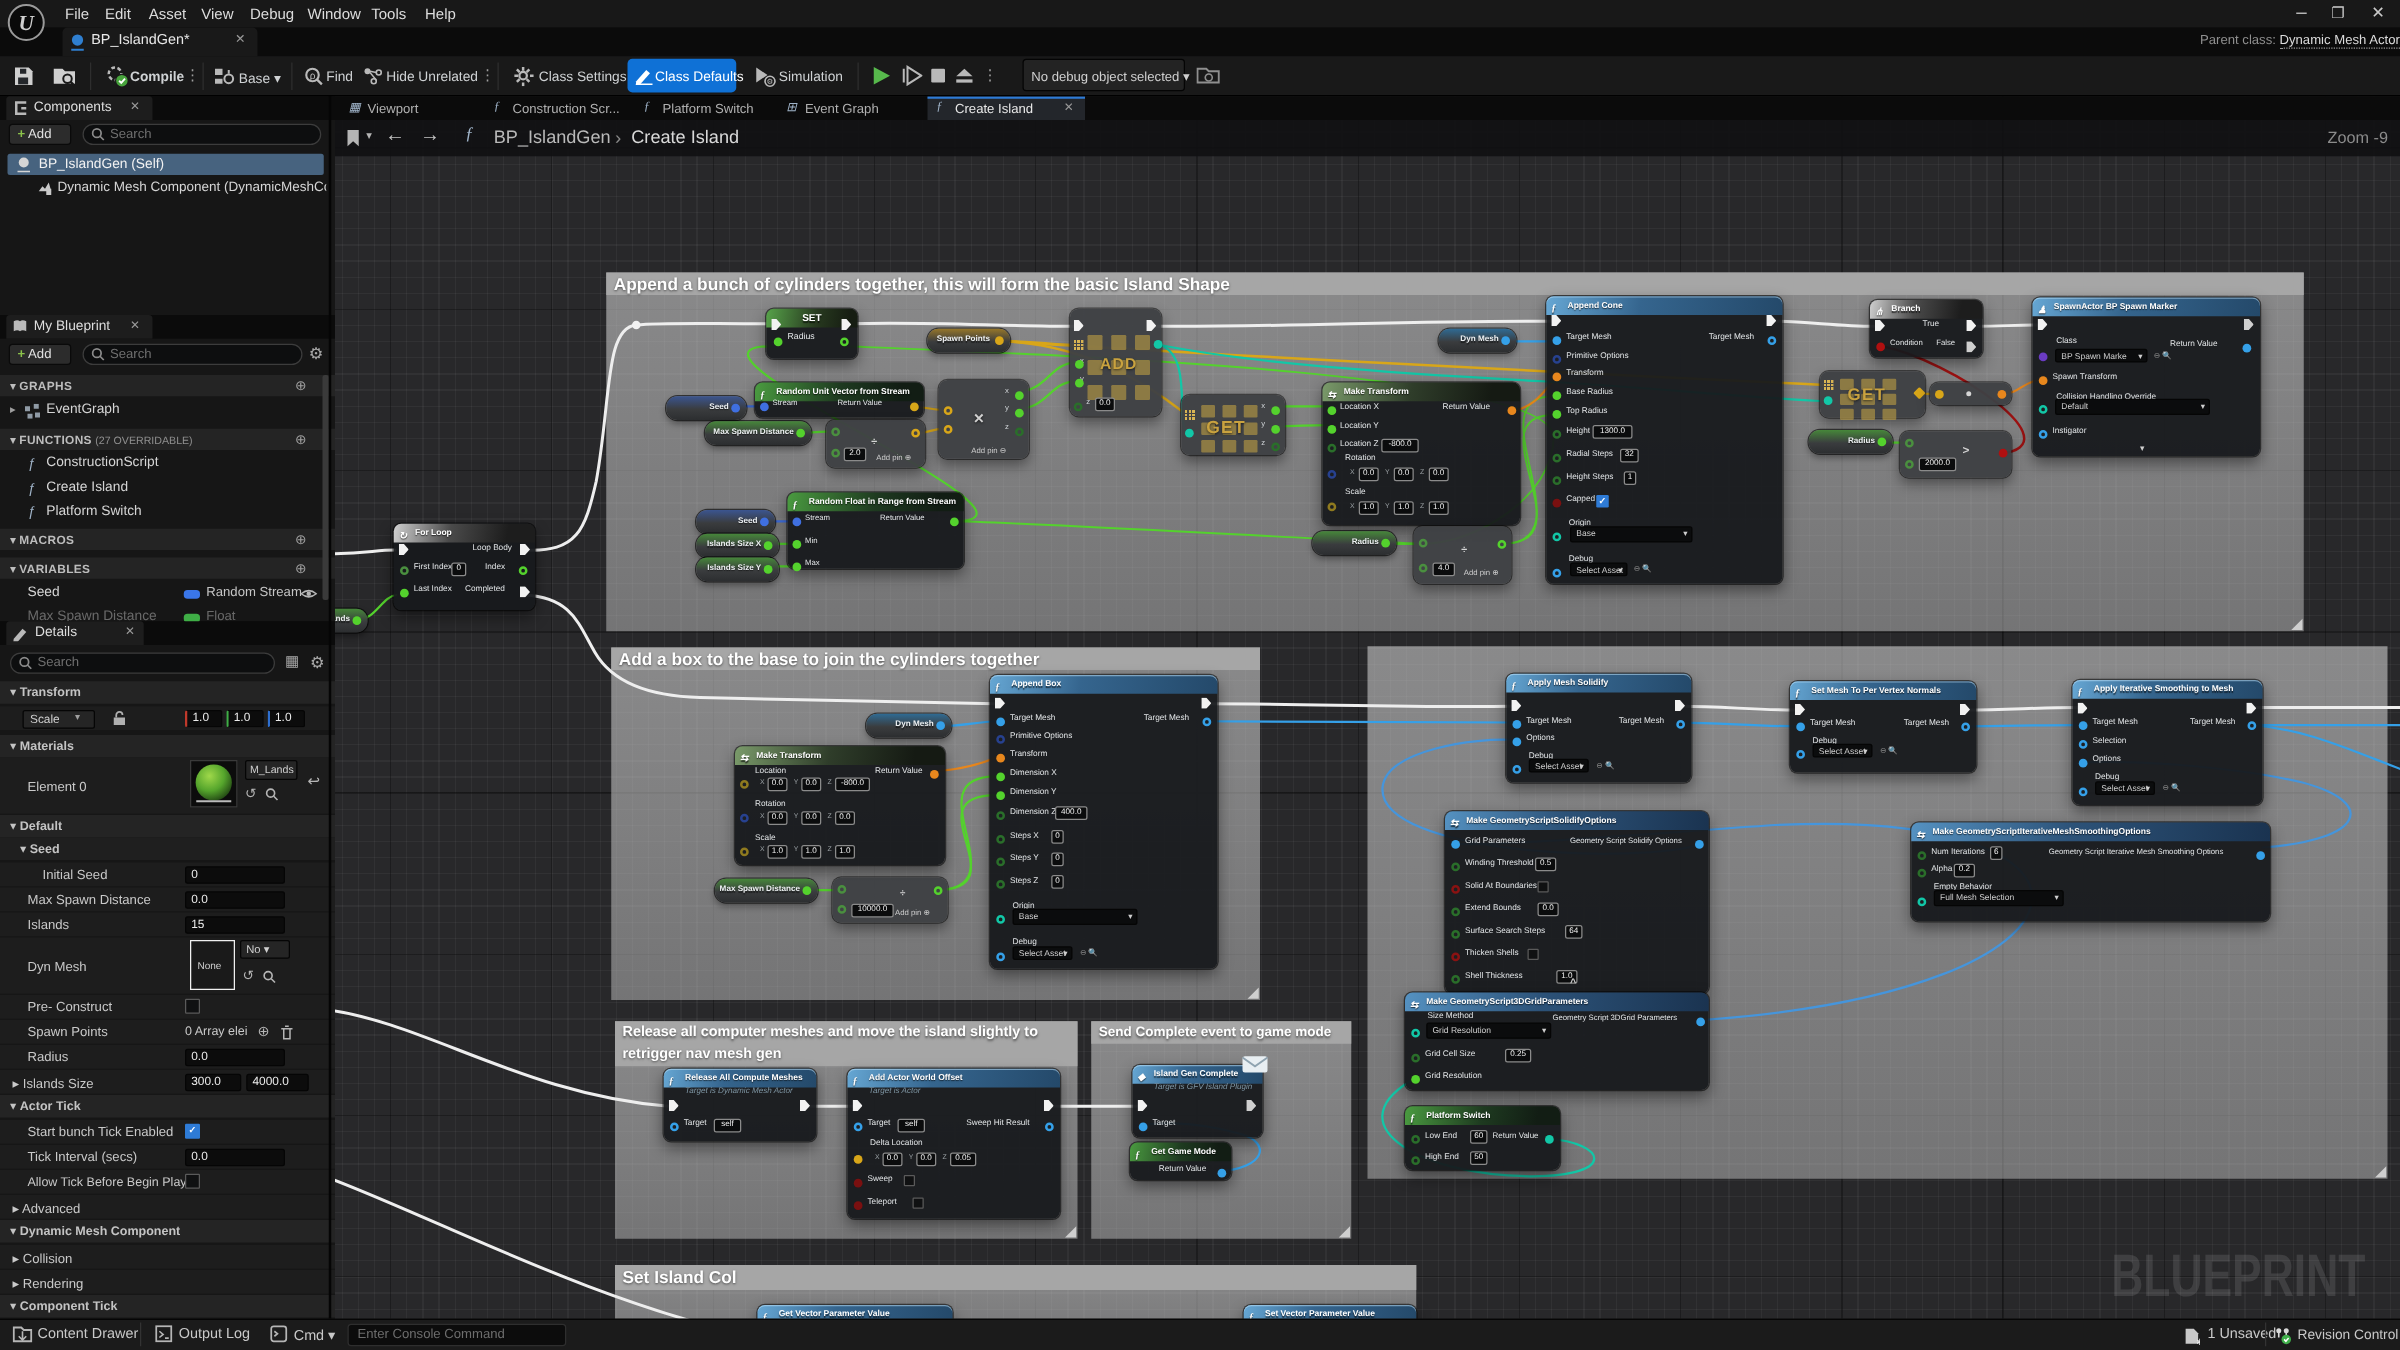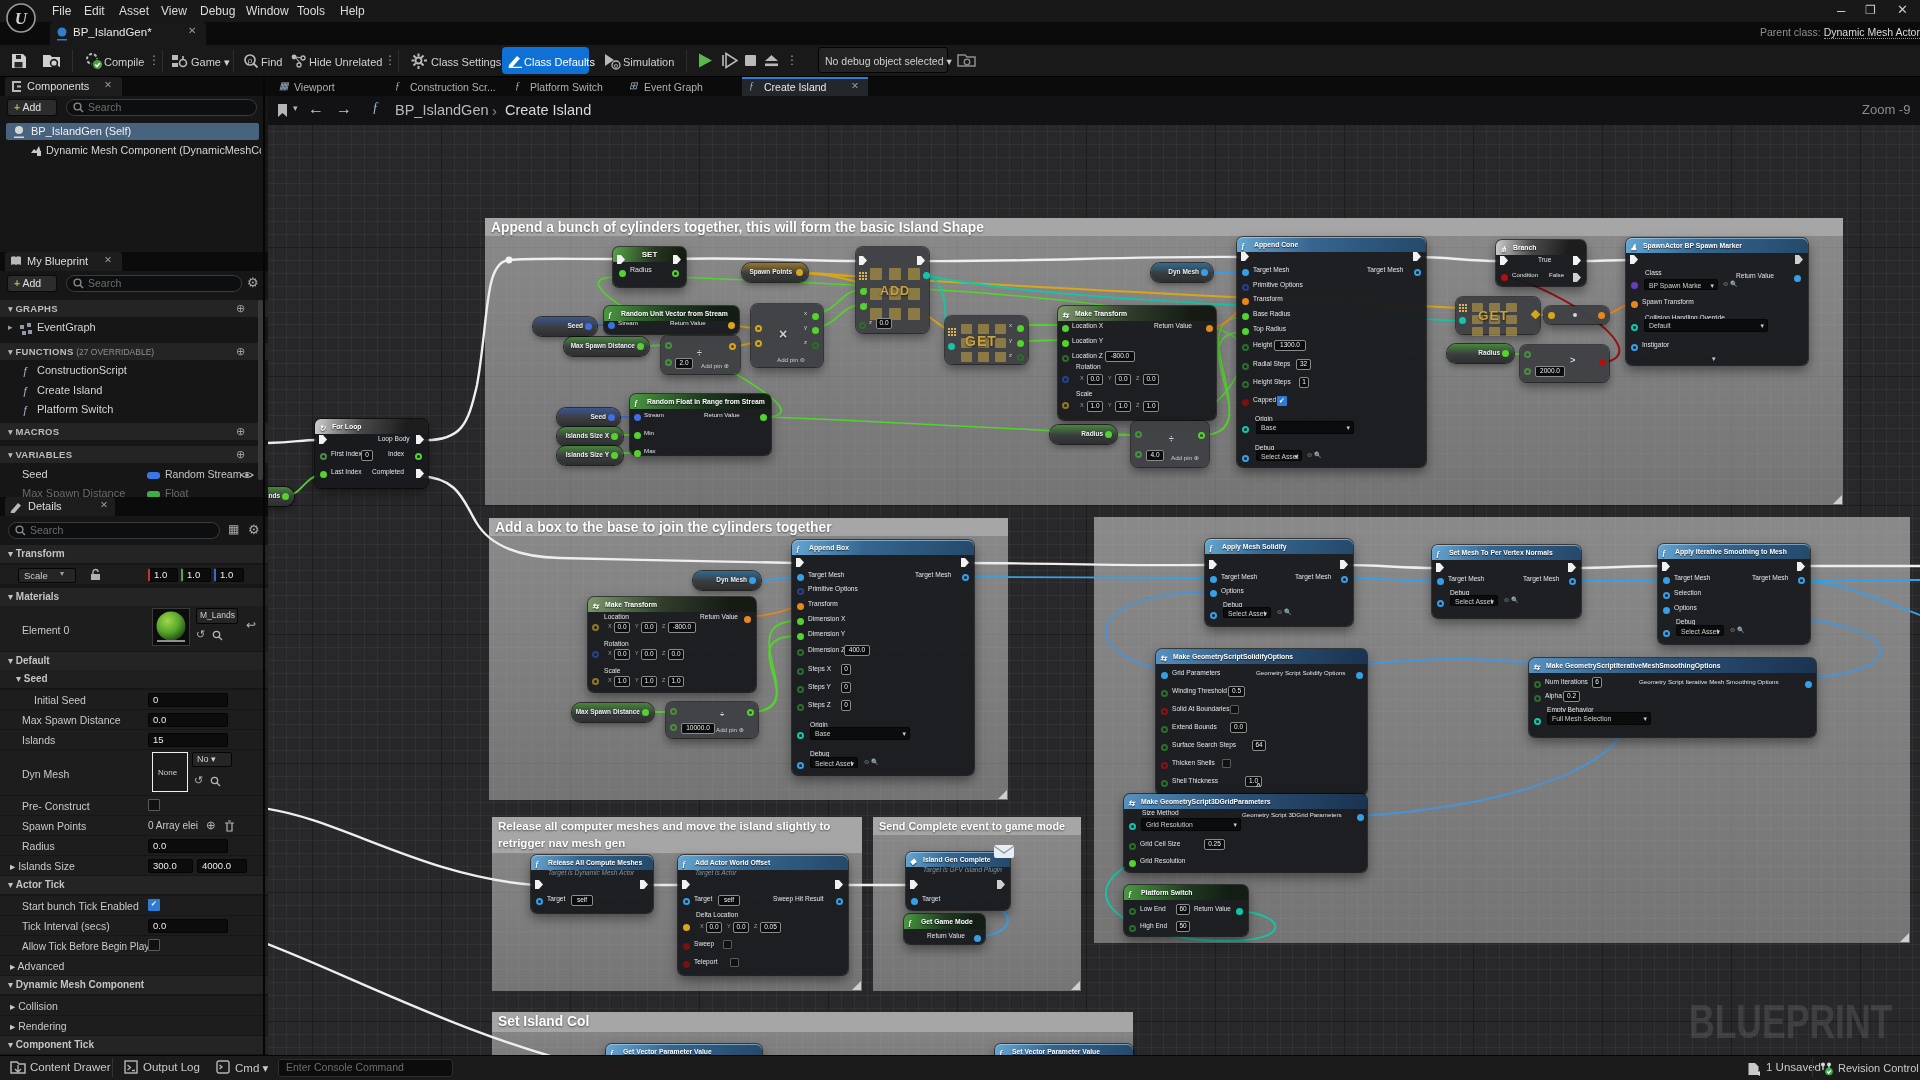--- a/index.html
+++ b/index.html
@@ -722,30 +722,30 @@
       <circle cx="12" cy="11" r="3.4" fill="none" stroke="#191919" stroke-width="1.6"></circle>
       <path d="M14.5 13.5 l3 3" stroke="#191919" stroke-width="1.8"></path>
     </svg>
     <div class="abs" style="left:72px;top:50px;width:1px;height:22px;background:#2e2e2e"></div>
     <svg class="abs" style="left:84px;top:51px" width="20" height="20">
       <circle cx="8" cy="8" r="5" fill="none" stroke="#b9b9b9" stroke-width="2" stroke-dasharray="3 2"></circle>
       <circle cx="13.5" cy="13.5" r="5.5" fill="#191919"></circle>
       <circle cx="13.5" cy="13.5" r="4.6" fill="#47a33c"></circle>
       <path d="M11.3 13.6 l1.7 1.7 l3-3.4" stroke="#fff" stroke-width="1.5" fill="none"></path>
     </svg>
-    <div class="txt" style="left:104px;top:56px;font-size:11px;color:#cfd2d4;font-weight:normal;">Compile</div>
+    <div class="txt" style="left:104px;top:56px;font-size:11px;color:#cfd2d4;font-weight:bold;">Compile</div>
     <div class="txt" style="left:148px;top:53px;font-size:12px;color:#9f9f9f;font-weight:normal;">⋮</div>
     <div class="abs" style="left:162px;top:50px;width:1px;height:22px;background:#2e2e2e"></div>
     <svg class="abs" style="left:171px;top:53px" width="18" height="16">
       <rect x="1" y="2" width="6" height="5" fill="#b9b9b9"></rect>
       <rect x="1" y="10" width="6" height="4" fill="#b9b9b9"></rect>
       <circle cx="12" cy="10" r="3.5" fill="none" stroke="#b9b9b9" stroke-width="1.6"></circle>
       <path d="M12 3 v3" stroke="#b9b9b9" stroke-width="1.6"></path>
     </svg>
-    <div class="txt" style="left:191px;top:56px;font-size:11px;color:#cfd2d4;font-weight:normal;">Game ▾</div>
+    <div class="txt" style="left:191px;top:56px;font-size:11px;color:#cfd2d4;font-weight:normal;">Base ▾</div>
     <div class="abs" style="left:233px;top:50px;width:1px;height:22px;background:#2e2e2e"></div>
     <svg class="abs" style="left:243px;top:53px" width="16" height="16">
       <circle cx="7" cy="7" r="5" fill="none" stroke="#b9b9b9" stroke-width="1.7"></circle>
       <path d="M10.5 10.5 l4 4" stroke="#b9b9b9" stroke-width="1.8"></path>
       <text x="7" y="10" font-size="8" fill="#b9b9b9" text-anchor="middle">ρ</text>
     </svg>
     <div class="txt" style="left:261px;top:56px;font-size:11px;color:#cfd2d4;font-weight:normal;">Find</div>
     <svg class="abs" style="left:290px;top:53px" width="18" height="16">
       <circle cx="4" cy="4" r="2.4" fill="#b9b9b9"></circle>
       <circle cx="13" cy="5" r="2" fill="none" stroke="#b9b9b9" stroke-width="1.3"></circle>

